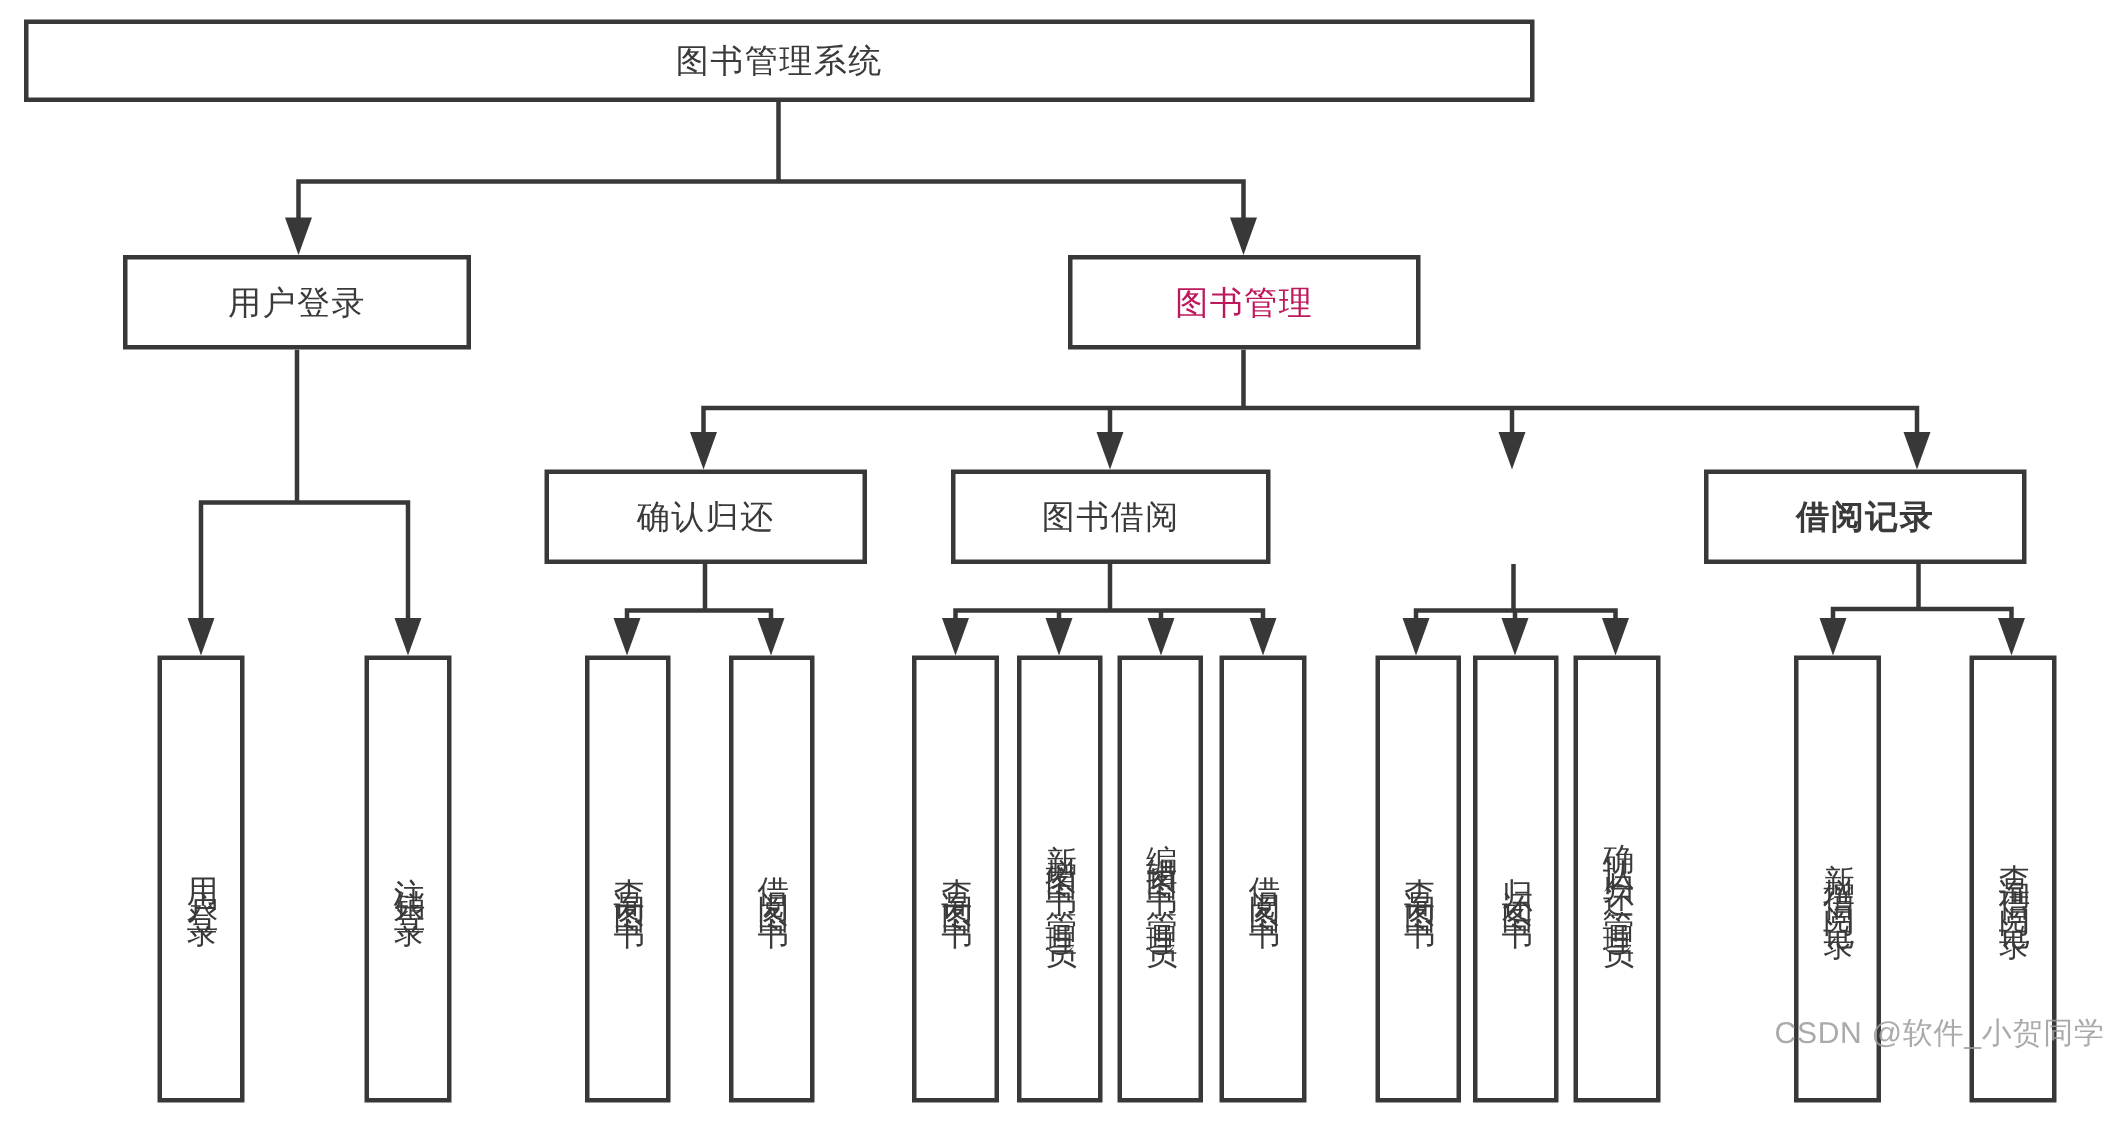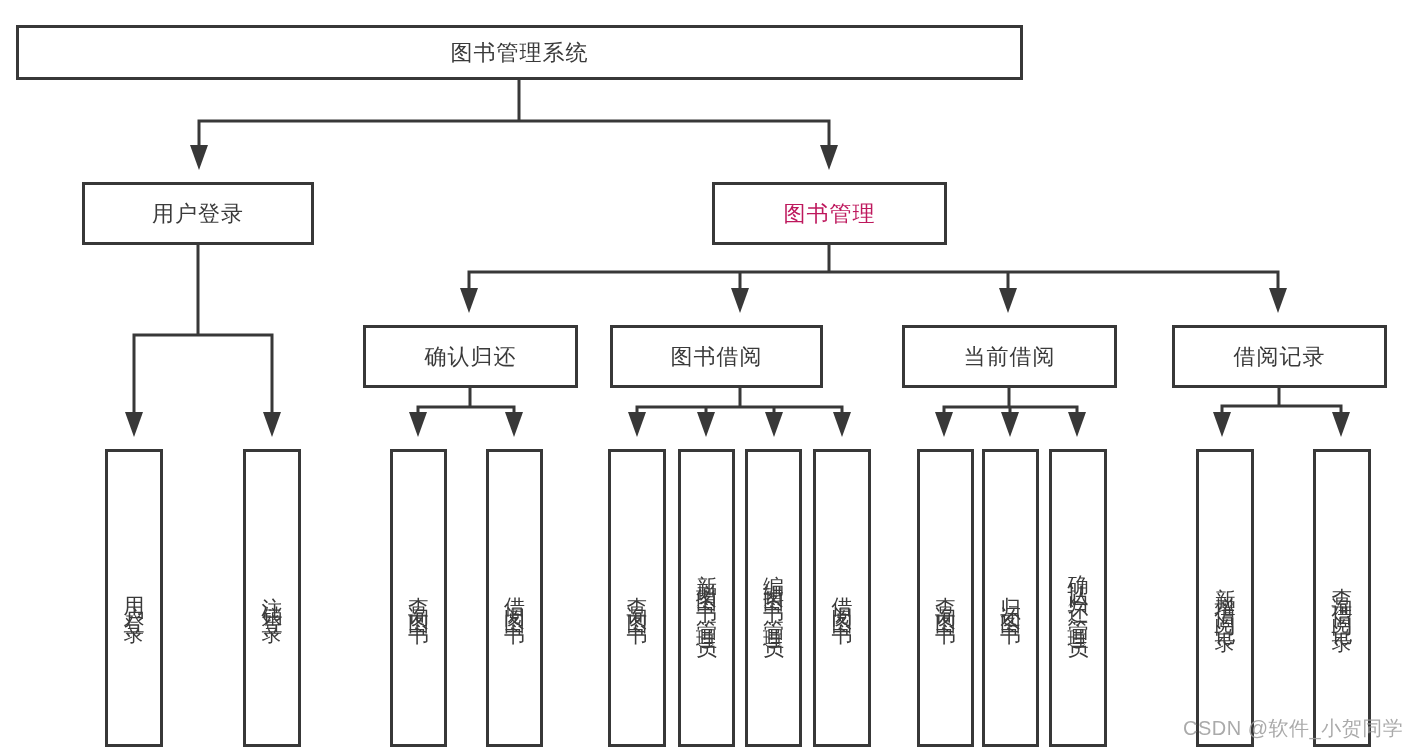--- a/index.html
+++ b/index.html
@@ -23,33 +23,32 @@
     background: #ffffff;
     border: 3px solid #383838;
     color: #3a3a3a;
     display: flex;
     align-items: center;
     justify-content: center;
     z-index: 2;
     font-size: 22px;
     letter-spacing: 1px;
     white-space: nowrap;
-    margin-top: 12px;
   }
   .node.v {
     writing-mode: vertical-rl;
     text-orientation: mixed;
     font-size: 21px;
     letter-spacing: 9px;
     white-space: normal;
   }
   .watermark {
     position: absolute;
     left: 1183px;
-    top: 715px;
+    top: 675px;
     z-index: 3;
     font-size: 20px;
     letter-spacing: 0.5px;
     opacity: 0.85;
     white-space: nowrap;
   }
 </style>
 </head>
 <body>
 
@@ -87,23 +86,22 @@
       <polygon points="1332,412 1350,412 1341,437"></polygon>
     </g>
   </svg>
 
   <div class="node" style="left: 16px; top: 13px; width: 1007px; height: 55px; border-color: rgb(56, 56, 56); color: rgb(58, 58, 58);">图书管理系统</div>
 
   <div class="node" style="left: 82px; top: 170px; width: 232px; height: 63px; border-color: rgb(56, 56, 56); color: rgb(58, 58, 58);">用户登录</div>
   <div class="node" style="left: 712px; top: 170px; width: 235px; height: 63px; border-color: rgb(56, 56, 56); color: #be185d;">图书管理</div>
 
   <div class="node" style="left: 363px; top: 313px; width: 215px; height: 63px; border-color: rgb(56, 56, 56); color: rgb(58, 58, 58);">确认归还</div>
-  <div class="node" style="left: 610px; top: 313px; width: 213px; height: 63px; border-color: rgb(56, 56, 56); color: rgb(58, 58, 58);">图书借阅</div>
-  <div class="node" style="left: 902px; top: 313px; width: 215px; height: 63px; border-color: rgb(56, 56, 56); color: rgb(58, 58, 58);">当前借阅</div>
-  <div class="node" style="left: 1172px; top: 313px; width: 215px; height: 63px; border-color: rgb(56, 56, 56); color: rgb(58, 58, 58);">借阅记录</div>
+  <div class="node" style="left: 634px; top: 313px; width: 213px; height: 63px; border-color: rgb(56, 56, 56); color: rgb(58, 58, 58);">图书借阅</div>
+  <div class="node" style="left: 1136px; top: 313px; width: 215px; height: 63px; border-color: rgb(56, 56, 56); color: rgb(58, 58, 58); font-weight: bold;">借阅记录</div>
 
   <div class="node v" style="left: 105px; top: 437px; width: 58px; height: 298px; border-color: rgb(56, 56, 56); color: rgb(58, 58, 58);">用户登录</div>
   <div class="node v" style="left: 243px; top: 437px; width: 58px; height: 298px; border-color: rgb(56, 56, 56); color: rgb(58, 58, 58);">注销登录</div>
 
   <div class="node v" style="left: 390px; top: 437px; width: 57px; height: 298px; border-color: rgb(56, 56, 56); color: rgb(58, 58, 58);">查询图书</div>
   <div class="node v" style="left: 486px; top: 437px; width: 57px; height: 298px; border-color: rgb(56, 56, 56); color: rgb(58, 58, 58);">借阅图书</div>
 
   <div class="node v" style="left: 608px; top: 437px; width: 58px; height: 298px; border-color: rgb(56, 56, 56); color: rgb(58, 58, 58);">查询图书</div>
   <div class="node v" style="left: 678px; top: 437px; width: 57px; height: 298px; border-color: rgb(56, 56, 56); color: rgb(58, 58, 58);">新增图书（管理员）</div>
   <div class="node v" style="left: 745px; top: 437px; width: 57px; height: 298px; border-color: rgb(56, 56, 56); color: rgb(58, 58, 58);">编辑图书（管理员）</div>

